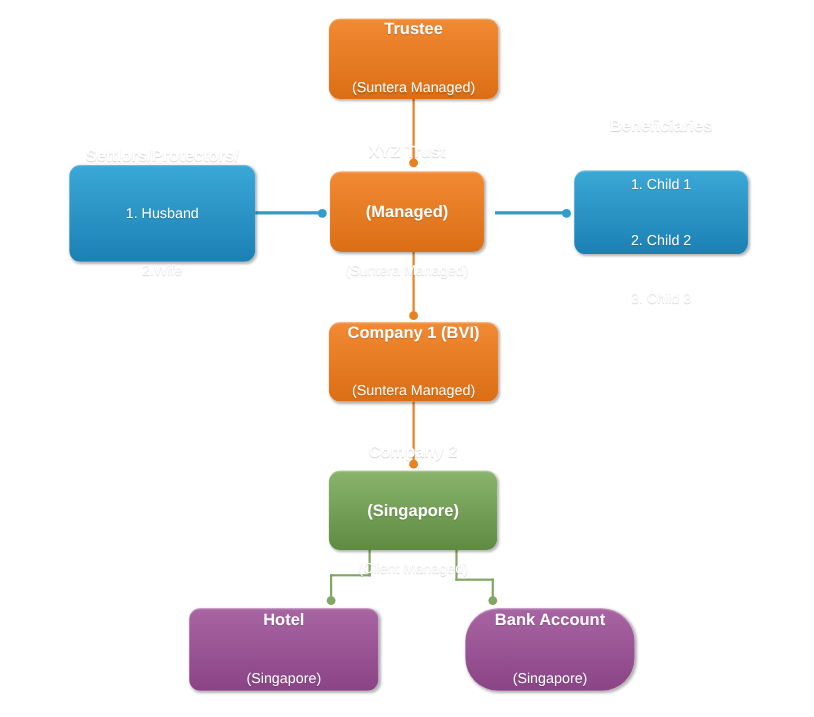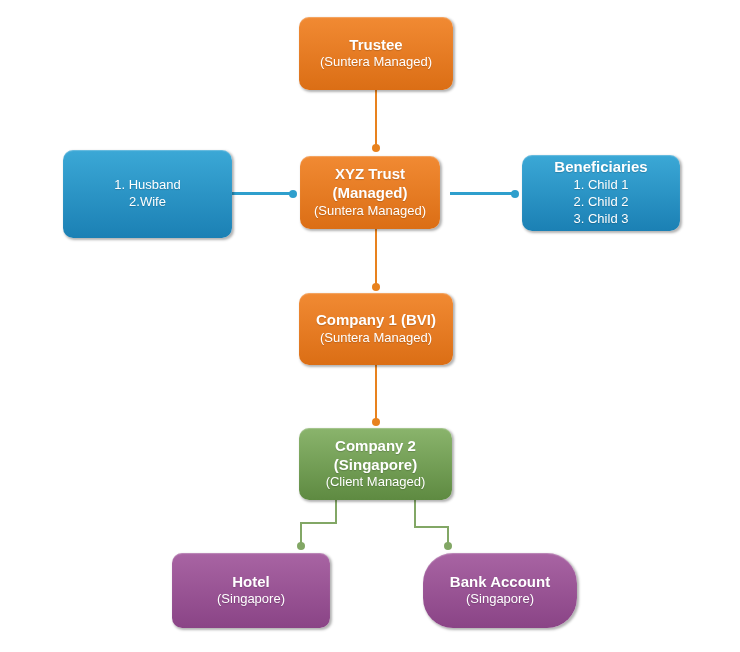--- a/index.html
+++ b/index.html
@@ -16,20 +16,21 @@
     color:#ffffff;
     display:flex;
     flex-direction:column;
     align-items:center;
     justify-content:center;
     text-align:center;
     box-shadow:1.5px 1.5px 2.5px rgba(0,0,0,0.30), inset 0 1px 1px rgba(255,255,255,0.25);
     text-shadow:0 1px 1px rgba(0,0,0,0.18);
     box-sizing:border-box;
     padding:4px 6px;
+    gap:35px;
   }
   .node .title{font-size:15px;font-weight:bold;line-height:1.25;}
   .node .sub{font-size:13px;line-height:1.3;}
   .node .item{font-size:13px;line-height:1.3;}
   .vline{position:absolute;width:2px;}
   .hline{position:absolute;height:3px;}
   .dot{position:absolute;width:8px;height:8px;border-radius:50%;}
 </style>
 </head>
 <body>
@@ -60,20 +61,21 @@
   <div class="hline" style="left: 414px; top: 526px; width: 35px; height: 2px; background: rgb(130, 167, 101);"></div>
   <div class="vline" style="left: 447px; top: 526px; height: 17px; background: rgb(130, 167, 101);"></div>
   <div class="dot" style="left: 444px; top: 542px; background: rgb(130, 167, 101);"></div>
 
   <div class="node" style="left: 299px; top: 17px; width: 154px; height: 73px; background: linear-gradient(rgb(241, 138, 51), rgb(219, 110, 21));">
     <div class="title">Trustee</div>
     <div class="sub">(Suntera Managed)</div>
   </div>
 
   <div class="node" style="left: 63px; top: 150px; width: 169px; height: 88px; background: linear-gradient(rgb(59, 168, 214), rgb(27, 128, 180));">
+    <div class="title">Settlors/Protectors/</div>
     <div class="item">1. Husband</div>
     <div class="item">2.Wife</div>
   </div>
 
   <div class="node" style="left: 300px; top: 156px; width: 140px; height: 73px; background: linear-gradient(rgb(241, 138, 51), rgb(219, 110, 21));">
     <div class="title">XYZ Trust</div>
     <div class="title">(Managed)</div>
     <div class="sub">(Suntera Managed)</div>
   </div>
 
@@ -88,21 +90,21 @@
     <div class="title">Company 1 (BVI)</div>
     <div class="sub">(Suntera Managed)</div>
   </div>
 
   <div class="node" style="left: 299px; top: 428px; width: 153px; height: 72px; background: linear-gradient(rgb(138, 180, 108), rgb(94, 138, 65));">
     <div class="title">Company 2</div>
     <div class="title">(Singapore)</div>
     <div class="sub">(Client Managed)</div>
   </div>
 
-  <div class="node" style="left: 172px; top: 553px; width: 158px; height: 75px; background: linear-gradient(rgb(168, 100, 163), rgb(138, 68, 134));">
+  <div class="node" style="left: 172px; top: 553px; width: 172px; height: 75px; background: linear-gradient(rgb(168, 100, 163), rgb(138, 68, 134));">
     <div class="title">Hotel</div>
     <div class="sub">(Singapore)</div>
   </div>
 
   <div class="node" style="left: 423px; top: 553px; width: 154px; height: 75px; background: linear-gradient(rgb(168, 100, 163), rgb(138, 68, 134)); border-radius: 30px;">
     <div class="title">Bank Account</div>
     <div class="sub">(Singapore)</div>
   </div>
 
 </div>

